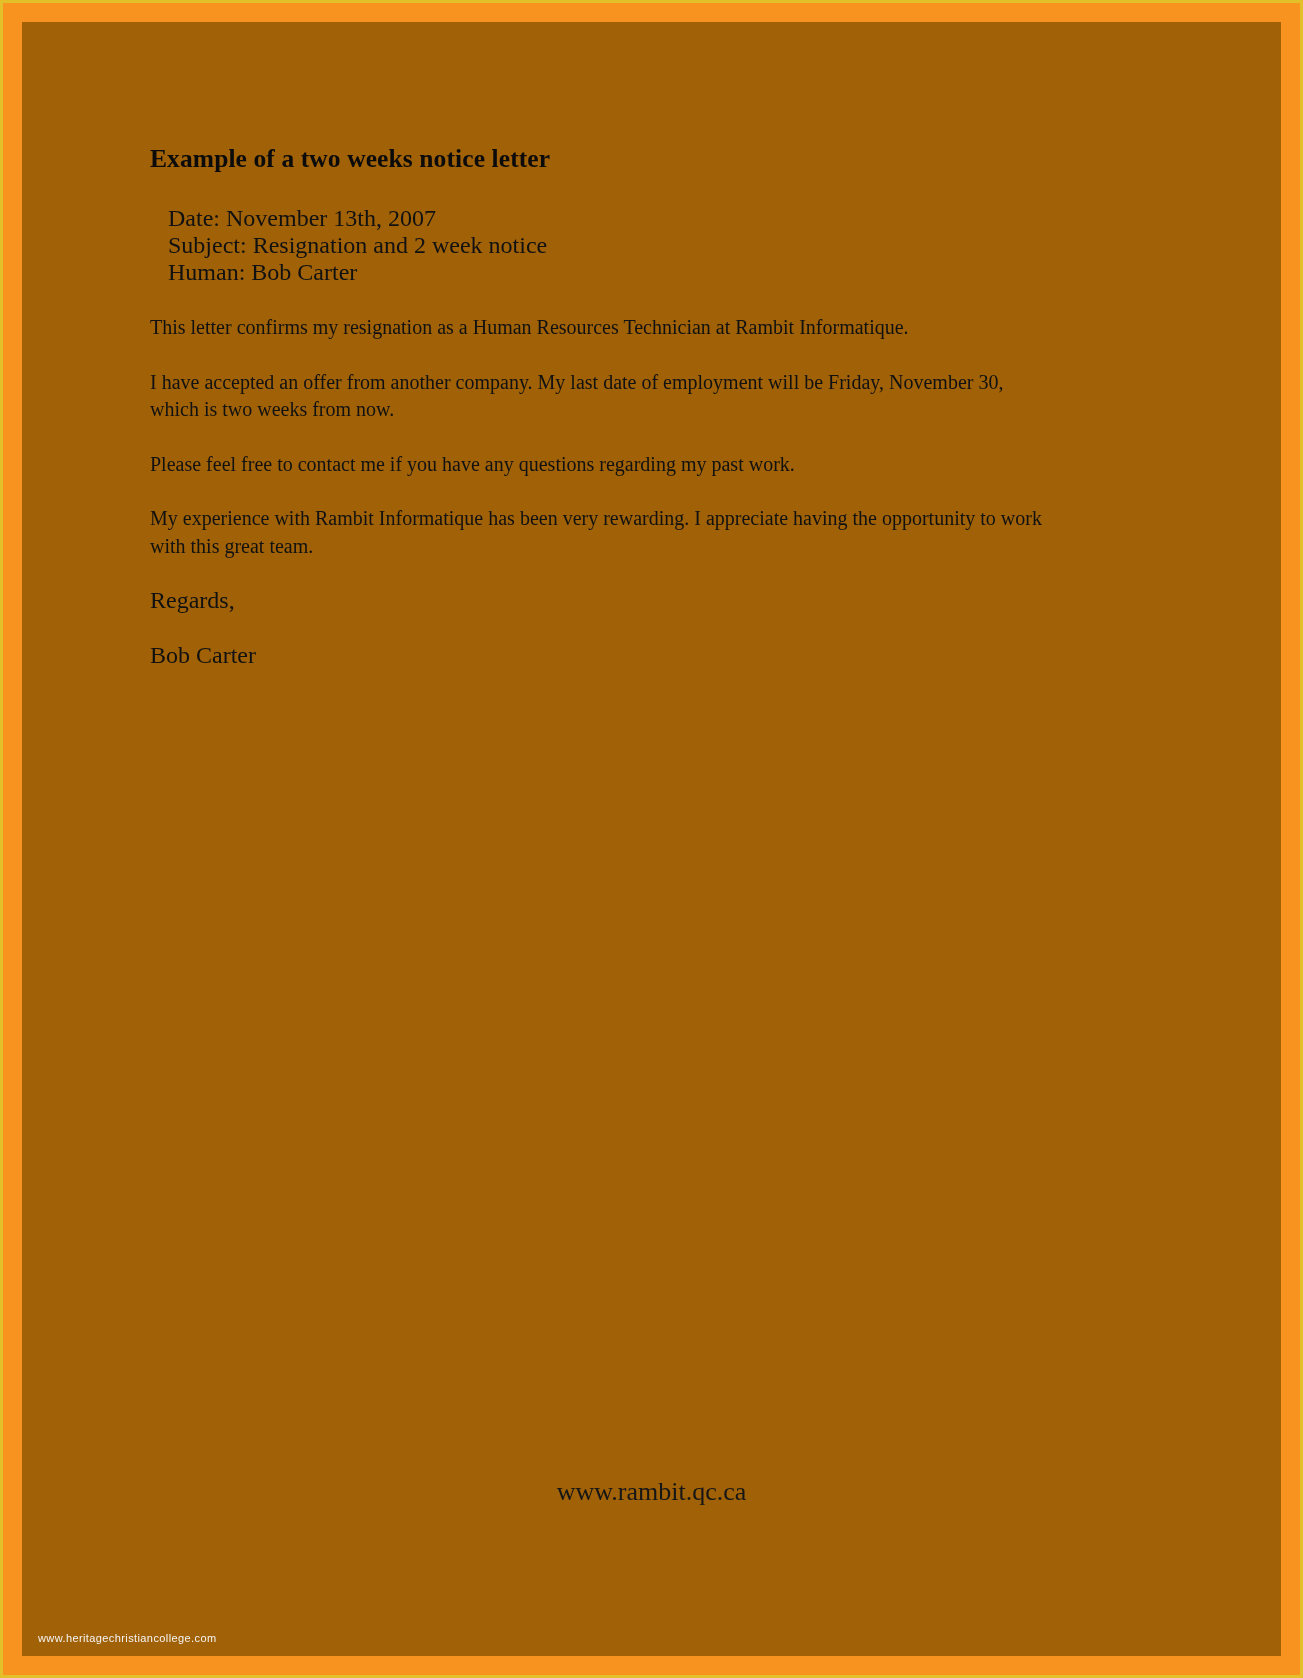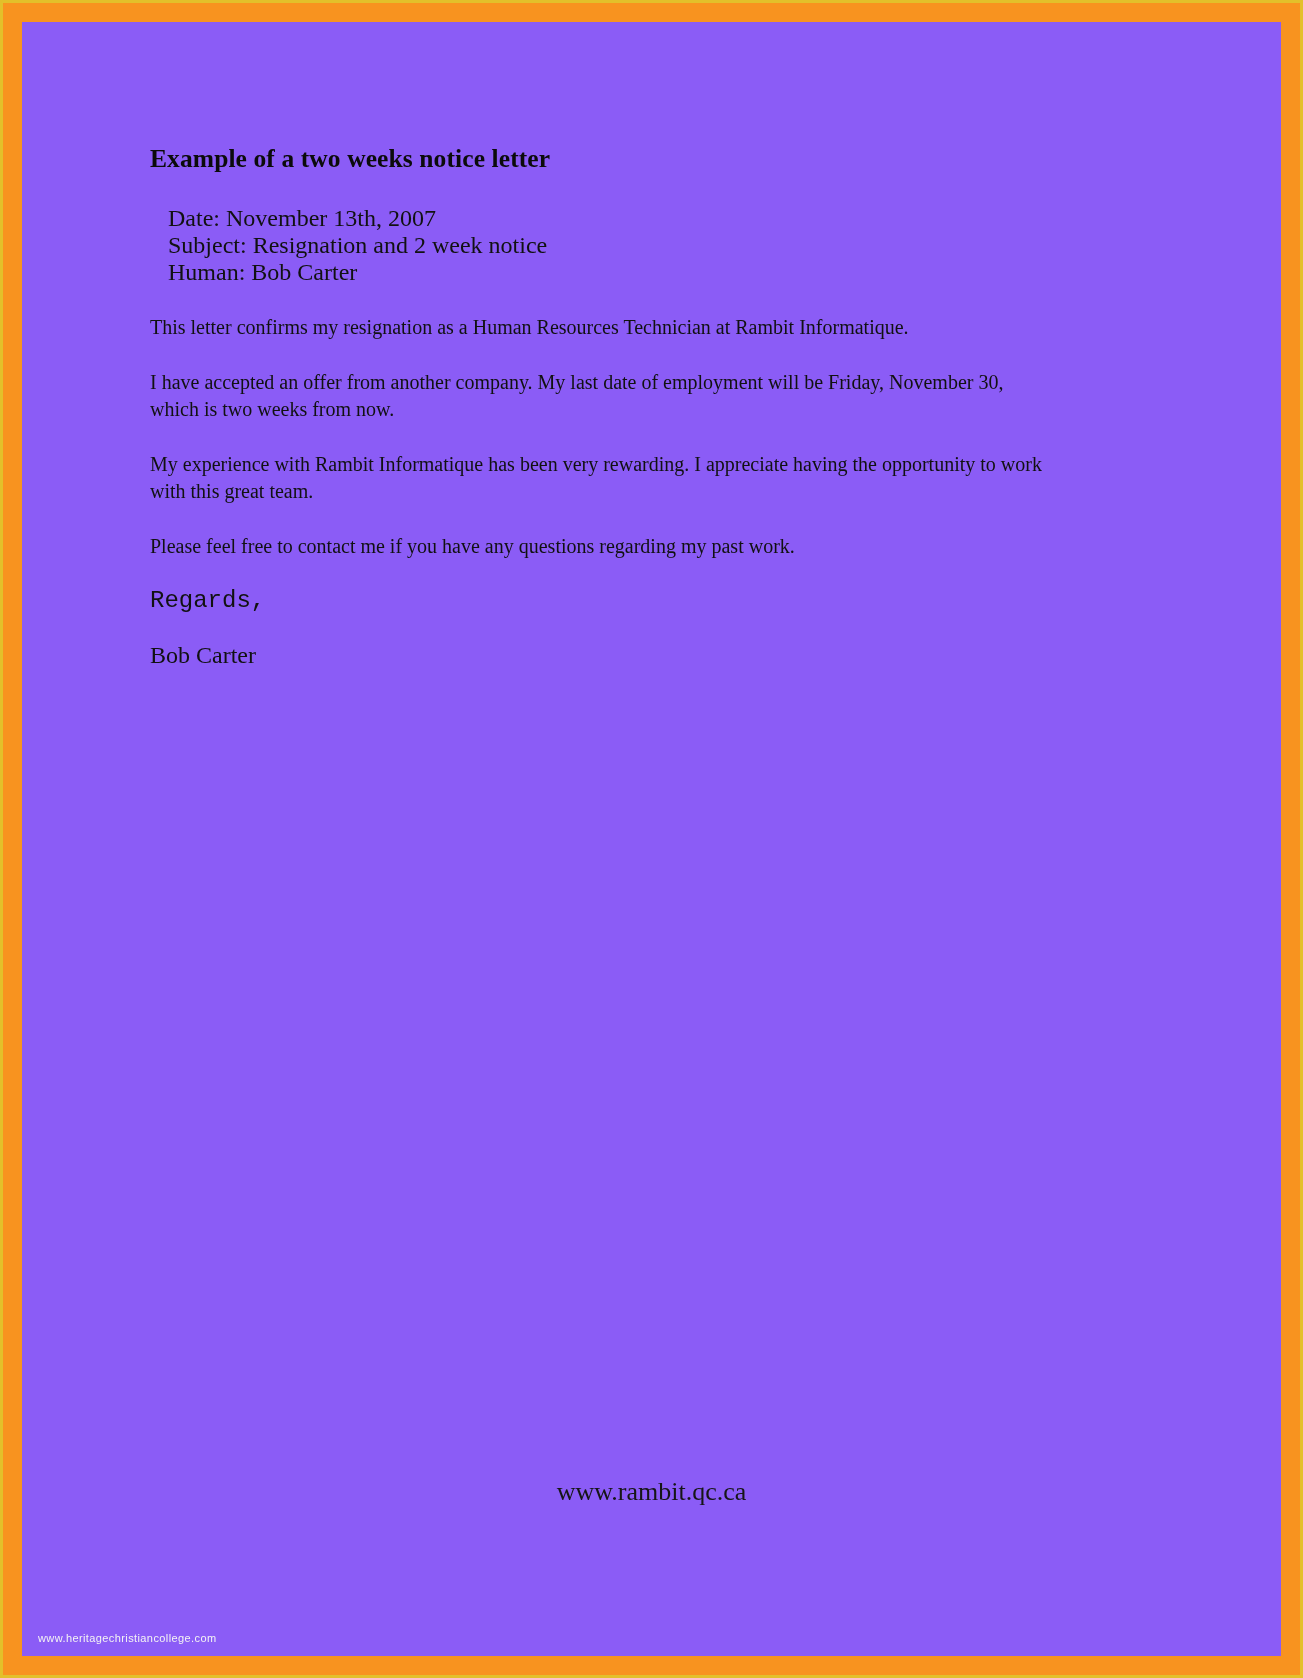--- a/index.html
+++ b/index.html
@@ -35,21 +35,21 @@
     box-sizing: border-box;
     pointer-events: none;
   }
   
   .paper {
     position: absolute;
     top: 22px;
     left: 22px;
     right: 22px;
     bottom: 22px;
-    background: #8b5cf6;
+    background: #a16207;
     box-sizing: border-box;
   }
 
   .letter {
     position: absolute;
     left: 128px;
     top: 122px;
     width: 895px;
   }
 
@@ -75,21 +75,20 @@
     color: #111111;
     line-height: 27.5px;
     margin: 0 0 27px 0;
   }
 
   .sign-off {
     font-size: 24px;
     color: #111111;
     line-height: 27.5px;
     margin: 0 0 27px 0;
-    font-family: Liberation Mono, monospace;
   }
   .signature {
     font-size: 24px;
     color: #111111;
     line-height: 27.5px;
     margin: 0;
   }
 
   .footer-url {
     position: absolute;
@@ -128,23 +127,23 @@
       <div class="meta-block">
         <div class="meta-line">Date: November 13th, 2007</div>
         <div class="meta-line">Subject: Resignation and 2 week notice</div>
         <div class="meta-line">Human: Bob Carter</div>
       </div>
 
       <p class="para">This letter confirms my resignation as a Human Resources Technician at Rambit Informatique.</p>
 
       <p class="para">I have accepted an offer from another company. My last date of employment will be Friday, November 30, which is two weeks from now.</p>
 
+      <p class="para">Please feel free to contact me if you have any questions regarding my past work.</p>
+
       <p class="para">My experience with Rambit Informatique has been very rewarding. I appreciate having the opportunity to work with this great team.</p>
-
-      <p class="para">Please feel free to contact me if you have any questions regarding my past work.</p>
 
       <p class="sign-off">Regards,</p>
 
       <p class="signature">Bob Carter</p>
 
     </div>
 
     <div class="footer-url">www.rambit.qc.ca</div>
 
     <div class="watermark">www.heritagechristiancollege.com</div>

